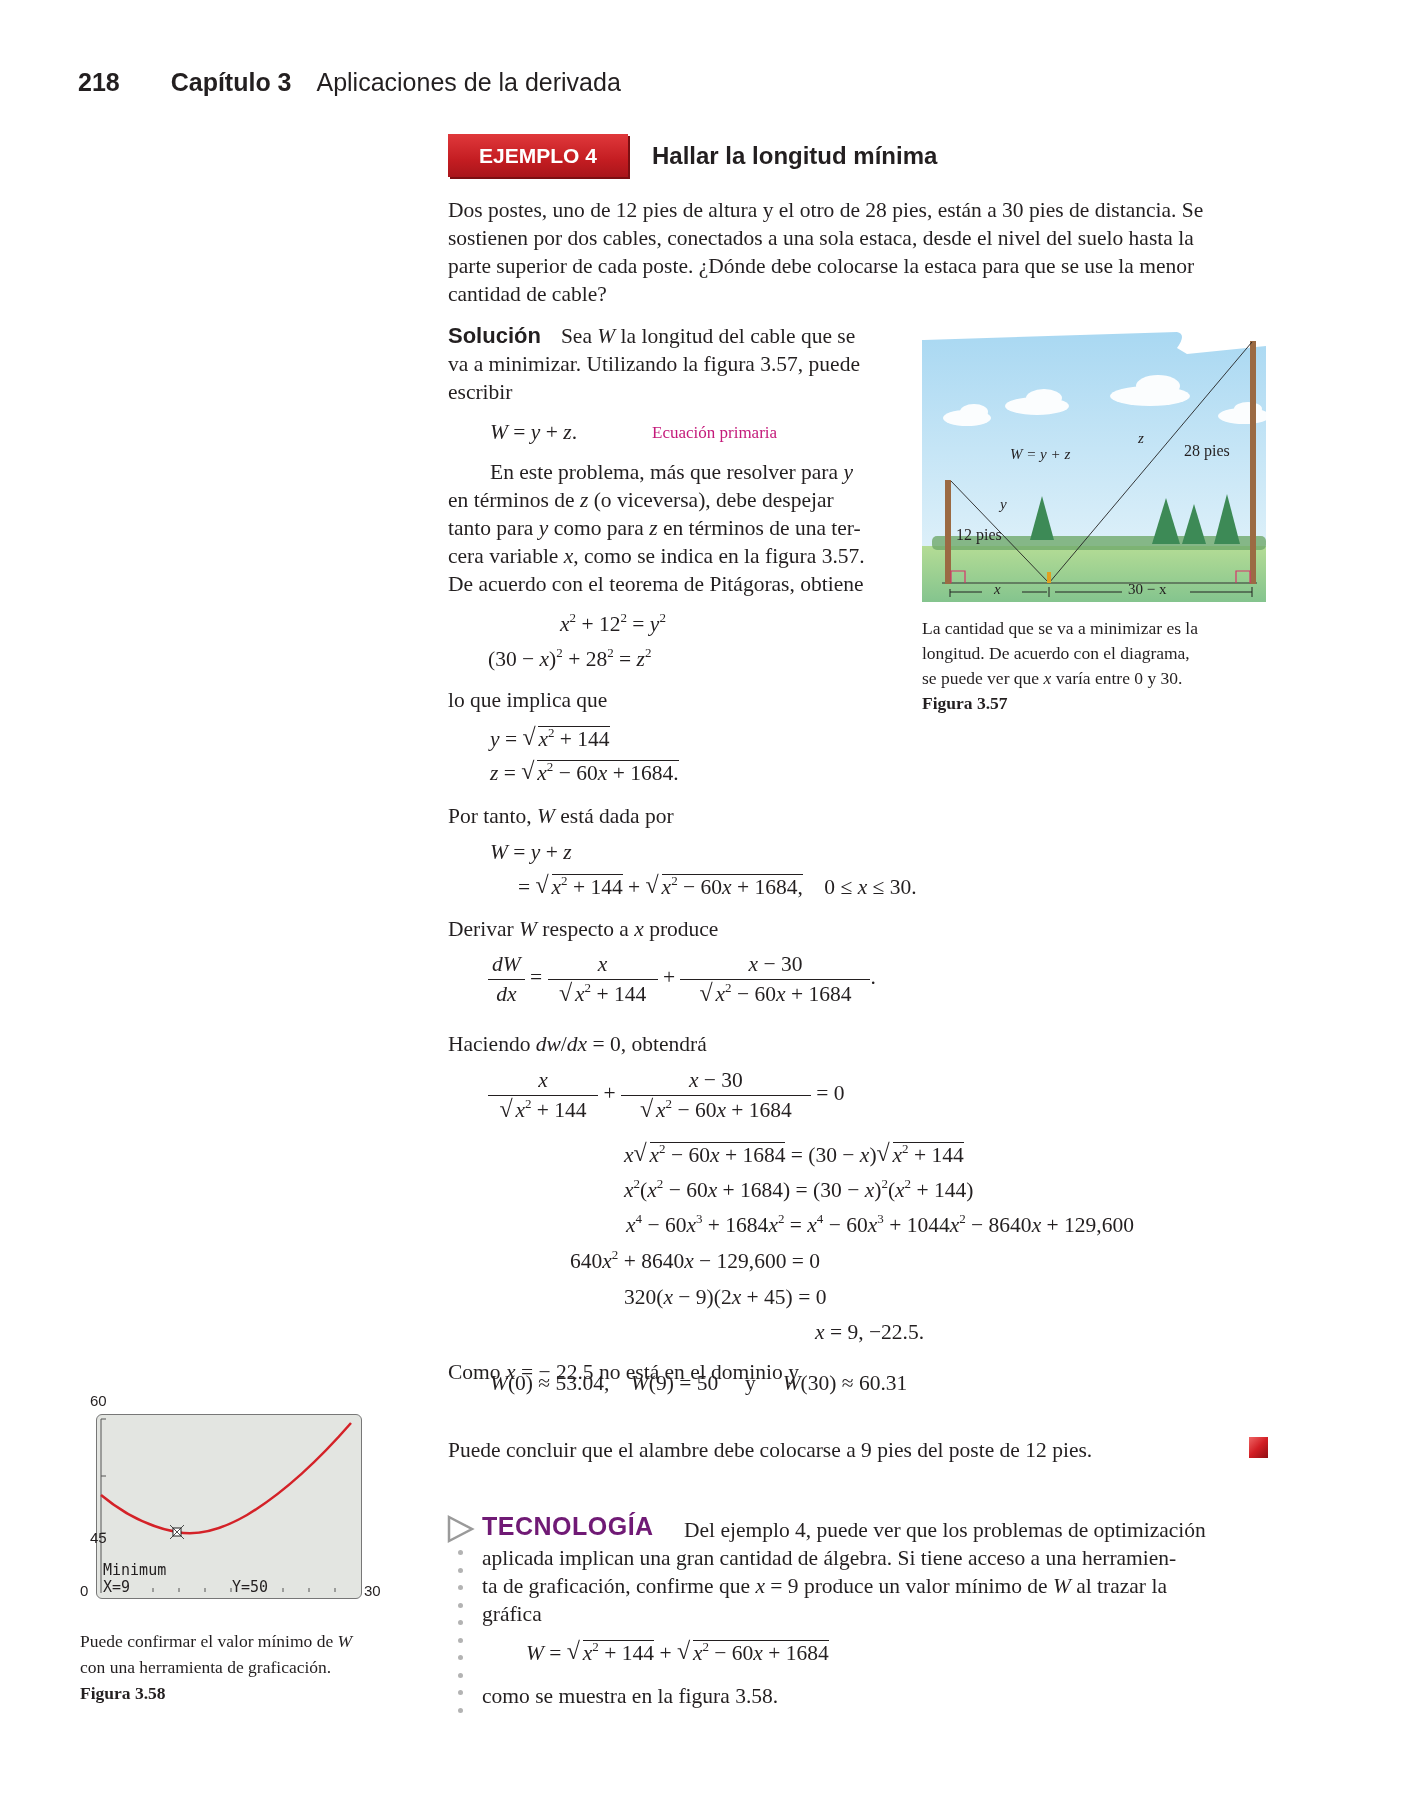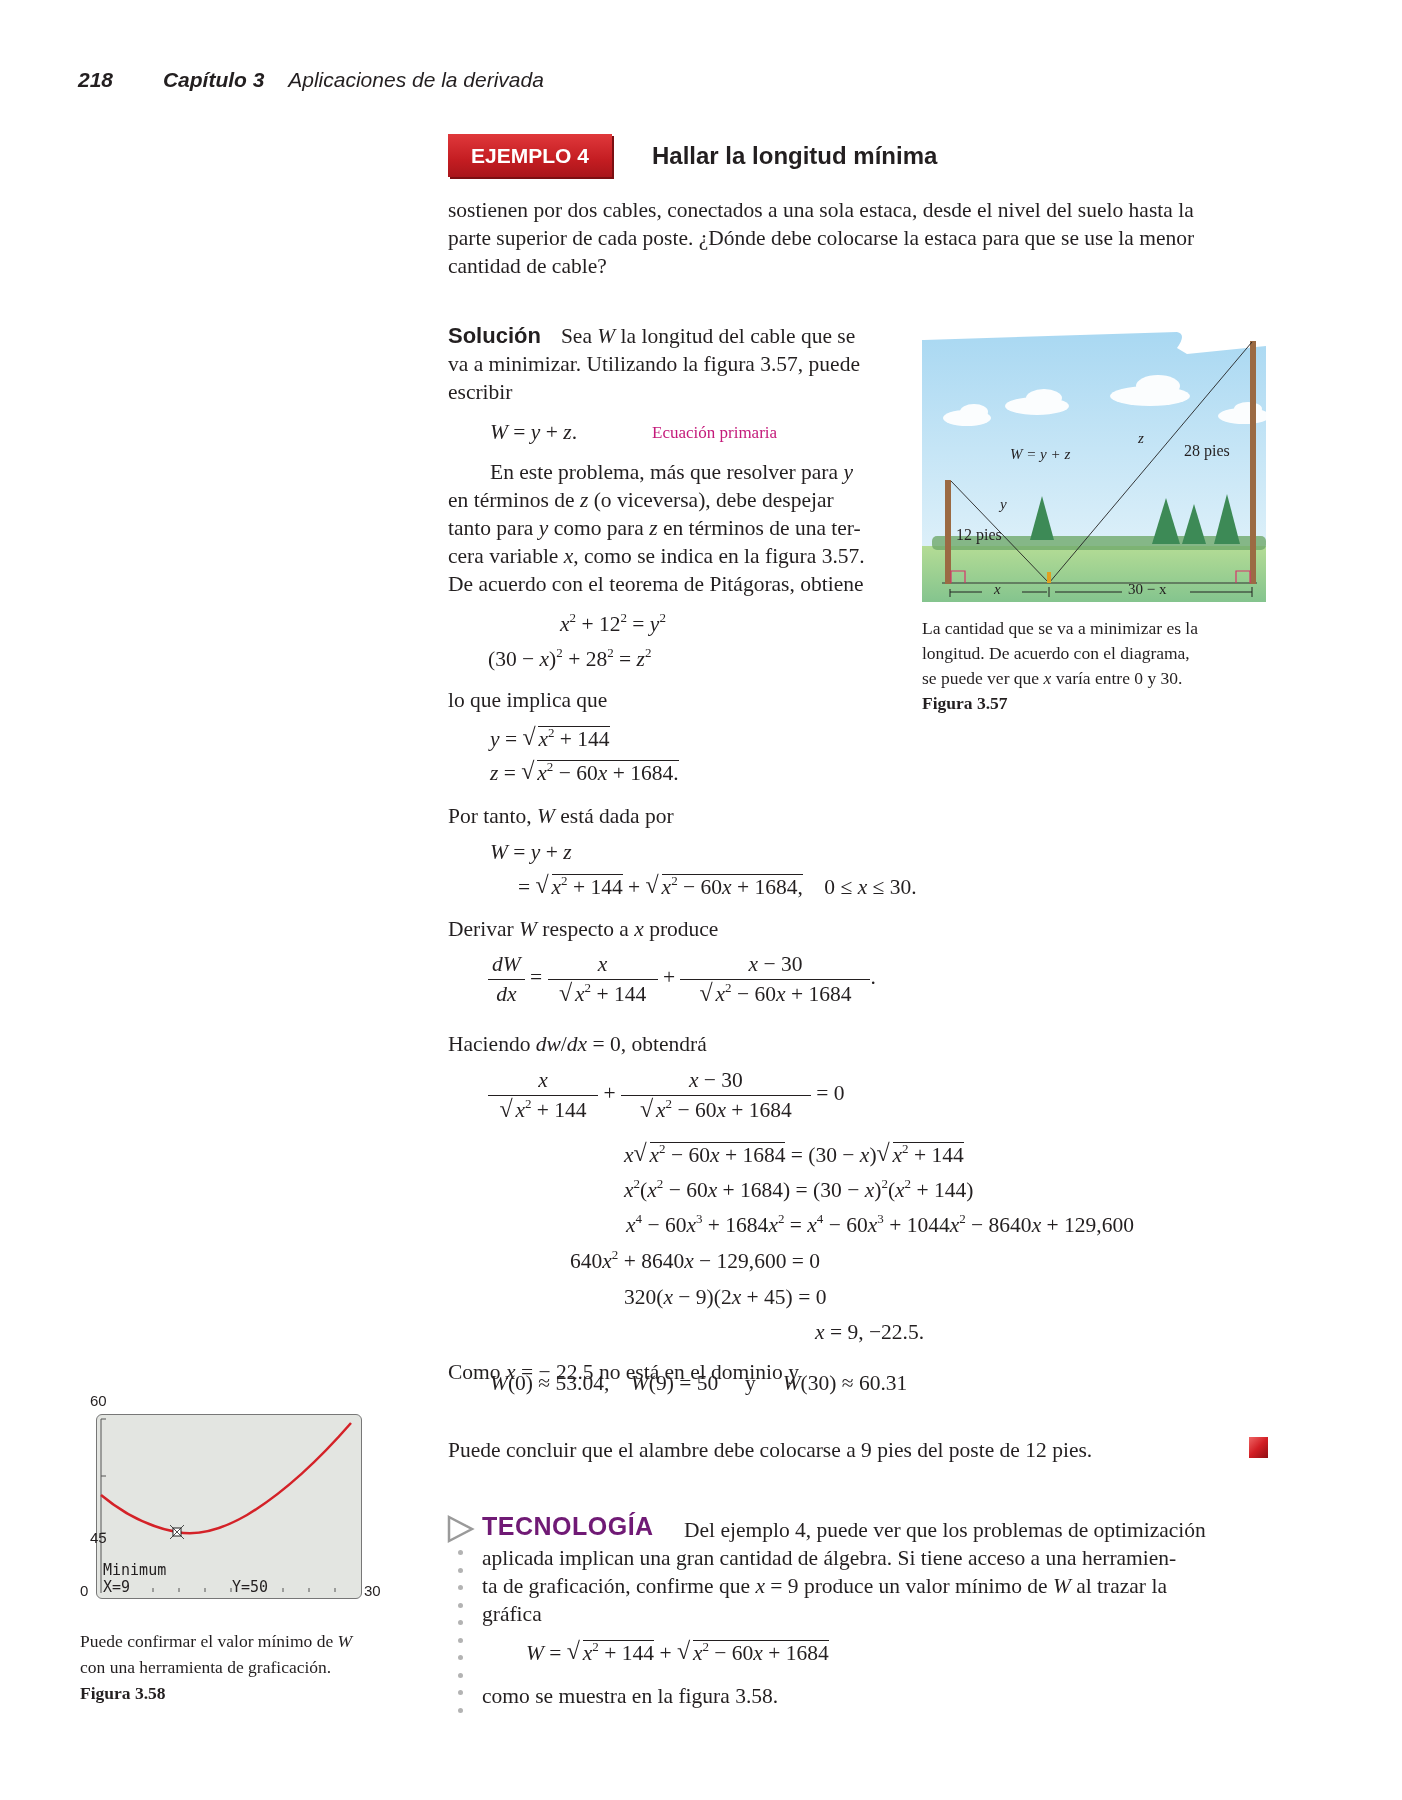--- a/index.html
+++ b/index.html
@@ -18,32 +18,33 @@
   .frac{display:inline-block;vertical-align:middle;text-align:center;}
   .frac .num{display:block;border-bottom:1.3px solid #231f20;padding:0 4px 2px 4px;}
   .frac .den{display:block;padding:2px 4px 0 4px;}
   .badge{background:linear-gradient(#e0383b,#c41d22 60%,#a9151a);color:#fff;font-weight:bold;
          font-size:21px;box-shadow:2px 2px 0 #7b0f12;}
   .dots span{display:block;width:5px;height:5px;border-radius:50%;background:#b3b3b3;margin-bottom:12.5px;}
 </style>
 </head>
 <body>
 
-<div class="abs sans" style="top:68px;left:78px;font-size:21px;font-style:italic;">
+<div class="abs sans" style="top:68px;left:78px;font-size:25px;">
   <span style="font-weight:bold;">218</span>
   <span style="font-weight:bold;margin-left:44px;">Capítulo 3</span>
   <span style="margin-left:18px;">Aplicaciones de la derivada</span>
 </div>
 
-<div class="abs badge sans" style="top:134px;left:448px;width:164px;height:43px;line-height:43px;text-align:center;">
+<div class="abs badge sans" style="top:134px;left:448px;width:180px;height:43px;line-height:43px;text-align:center;">
   <span>EJEMPLO 4</span>
 </div>
 <div class="abs sans" style="top:142px;left:652px;font-size:24px;font-weight:bold;">Hallar la longitud mínima</div>
 
 <div class="abs body-text" style="top:196px;left:448px;width:830px;">
+  <div>Dos postes, uno de 12 pies de altura y el otro de 28 pies, están a 30 pies de distancia. Se</div>
   <div>sostienen por dos cables, conectados a una sola estaca, desde el nivel del suelo hasta la</div>
   <div>parte superior de cada poste. ¿Dónde debe colocarse la estaca para que se use la menor</div>
   <div>cantidad de cable?</div>
 </div>
 
 <div class="abs body-text" style="top:322px;left:448px;width:460px;">
   <div><span class="sans" style="font-weight:bold;font-size:22px;margin-right:20px;">Solución</span>Sea <i>W</i> la longitud del cable que se</div>
   <div>va a minimizar. Utilizando la figura 3.57, puede</div>
   <div>escribir</div>
 </div>

